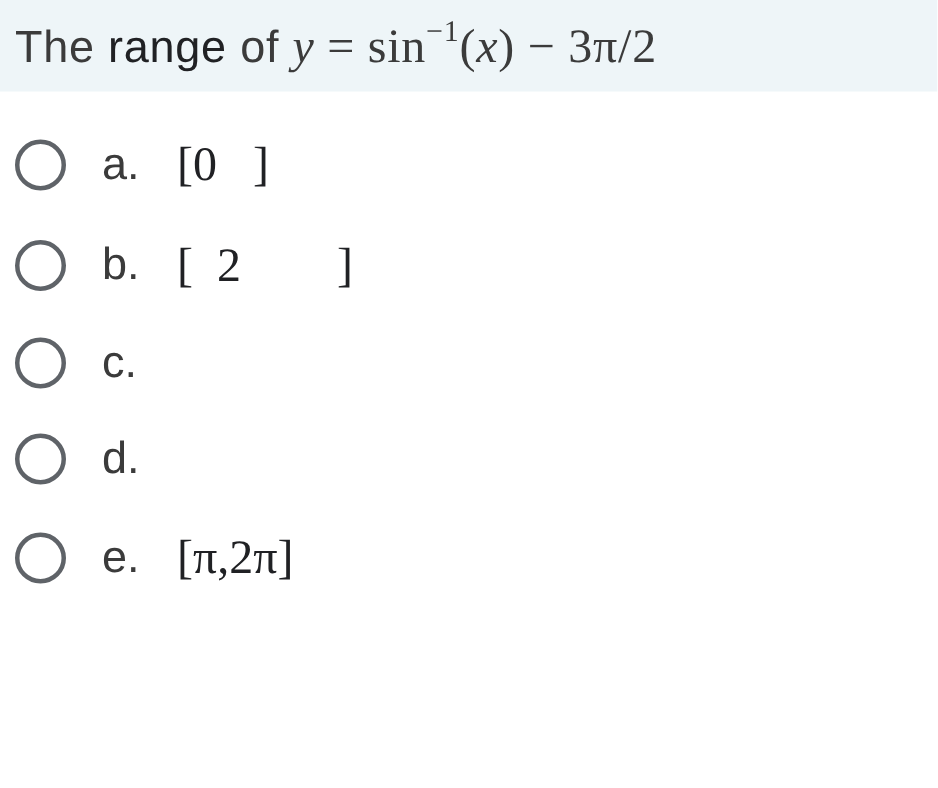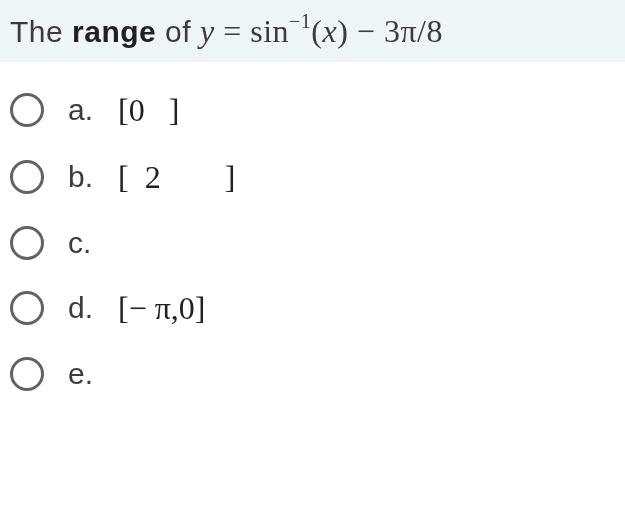--- a/index.html
+++ b/index.html
@@ -10,21 +10,21 @@
       color: #202124;
       padding: 0;
     }
     .question-stem {
       background: #eef5f8;
       padding: 12px 10px 12px 10px;
       font-size: 30px;
       color: #3b3b3b;
       letter-spacing: 0.5px;
     }
-    .question-stem .bold { font-weight: bold; color: #202124; }
+    .question-stem .bold { font-weight: normal; color: #202124; }
     .math-italic { font-style: italic; font-family: 'Times New Roman', serif; }
     .equation {
       font-family: 'Times New Roman', serif;
       font-size: 32px;
     }
     .sup {
       font-size: 20px;
       vertical-align: super;
       position: relative;
       top: -2px;
@@ -55,21 +55,21 @@
       font-family: 'Times New Roman', serif;
       font-size: 32px;
       color: #202124;
       white-space: pre;
     }
   </style>
 </head>
 <body>
 
 <div class="question-stem">
-  <span>The </span><span class="bold">range</span><span> of </span><span class="equation"><span class="math-italic">y</span><span> = </span><span>sin</span><span class="sup">−1</span><span>(</span><span class="math-italic">x</span><span>)</span><span> − 3π/8</span></span>
+  <span>The </span><span class="bold">range</span><span> of </span><span class="equation"><span class="math-italic">y</span><span> = </span><span>sin</span><span class="sup">−1</span><span>(</span><span class="math-italic">x</span><span>)</span><span> − 3π/2</span></span>
 </div>
 
 <div class="options">
 
   <div class="option-row">
     <div class="radio"></div>
     <div class="opt-letter">a.</div>
     <div class="opt-text">[0   ]</div>
   </div>
 
@@ -80,21 +80,21 @@
   </div>
 
   <div class="option-row">
     <div class="radio"></div>
     <div class="opt-letter">c.</div>
   </div>
 
   <div class="option-row">
     <div class="radio"></div>
     <div class="opt-letter">d.</div>
-    <div class="opt-text">[− π,0]</div>
   </div>
 
   <div class="option-row" style="margin-bottom:0;">
     <div class="radio"></div>
     <div class="opt-letter">e.</div>
+    <div class="opt-text">[π,2π]</div>
   </div>
 
 </div>
 
 </body></html>

